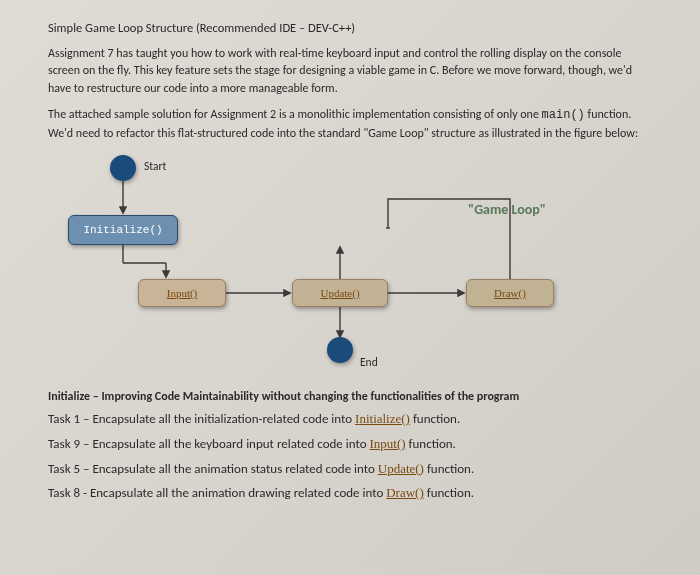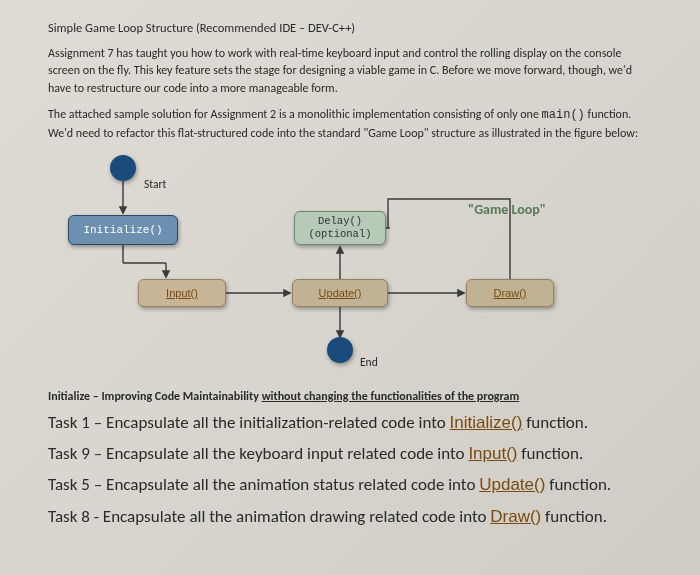--- a/index.html
+++ b/index.html
@@ -73,25 +73,25 @@
     }
     .update-box {
       left: 244px; top: 128px; width: 96px; height: 28px;
       background: #c3b396; color: #7a4a10; border: 1px solid #9a8060;
     }
     .draw-box {
       left: 418px; top: 128px; width: 88px; height: 28px;
       background: #c2b294; color: #7a4a10; border: 1px solid #9a8060;
     }
     svg.arrows { position: absolute; left:0; top:0; width:100%; height:100%; pointer-events:none; }
-    .underline-txt { text-decoration: underline; color: #7a4a10; font-family:Liberation Sans, sans-serif; }
+    .underline-txt { text-decoration: underline; color: #7a4a10; font-family:Liberation Serif, serif; }
     .subhead { font-size: 12px; margin-bottom: 6px; }
     .subhead b { font-weight: bold; }
-    .u2 { text-decoration: underline; }
-    .task { font-size: 17px; margin: 4px 0 0 0; line-height: 1.6; }
+    .u2 { }
+    .task { font-size: 13px; margin: 4px 0 0 0; line-height: 1.6; }
   </style>
 </head>
 <body>
 
 <div class="title">Simple Game Loop Structure (Recommended IDE – DEV-C++)</div>
 
 <div class="para">Assignment 7 has taught you how to work with real-time keyboard input and control the rolling display on the console screen on the fly.  This key feature sets the stage for designing a viable game in C.  Before we move forward, though, we'd have to restructure our code into a more manageable form.</div>
 
 <div class="para">
   <span>The attached sample solution for Assignment 2 is a monolithic implementation consisting of only one </span><span class="underline-mono">main()</span><span> function.  We'd need to refactor this flat-structured code into the standard "Game Loop" structure as illustrated in the figure below:</span>
@@ -110,27 +110,25 @@
     <line x1="118" y1="112" x2="118" y2="126" stroke="#3a3a3a" stroke-width="1.4" marker-end="url(#ah)"></line>
     <line x1="178" y1="142" x2="242" y2="142" stroke="#3a3a3a" stroke-width="1.4" marker-end="url(#ah)"></line>
     <line x1="340" y1="142" x2="416" y2="142" stroke="#3a3a3a" stroke-width="1.4" marker-end="url(#ah)"></line>
     <line x1="292" y1="128" x2="292" y2="96" stroke="#3a3a3a" stroke-width="1.4" marker-end="url(#ah)"></line>
     <path d="M462 128 L462 48 L340 48 L 340 77" fill="none" stroke="#3a3a3a" stroke-width="1.4"></path>
     <line x1="338" y1="77" x2="342" y2="77" stroke="#3a3a3a" stroke-width="1.4"></line>
     <line x1="292" y1="156" x2="292" y2="186" stroke="#3a3a3a" stroke-width="1.4" marker-end="url(#ah)"></line>
   </svg>
 
   <div class="circle" style="left:62px; top:4px;"></div>
-  <div class="lbl" style="left:96px; top:26px;">Start</div>
+  <div class="lbl" style="left:96px; top:8px;">Start</div>
 
   <div class="gl-quote" style="left:420px; top:50px;">"Game Loop"</div>
 
   <div class="node init-box">Initialize()</div>
-  <div class="node delay-box" style="white-space:pre-line;">Delay()
-(optional)</div>
   <div class="node input-box">
       <span class="underline-txt">Input()</span>
     </div>
   <div class="node update-box">
       <span class="underline-txt">Update()</span>
     </div>
   <div class="node draw-box">
       <span class="underline-txt">Draw()</span>
     </div>
 

